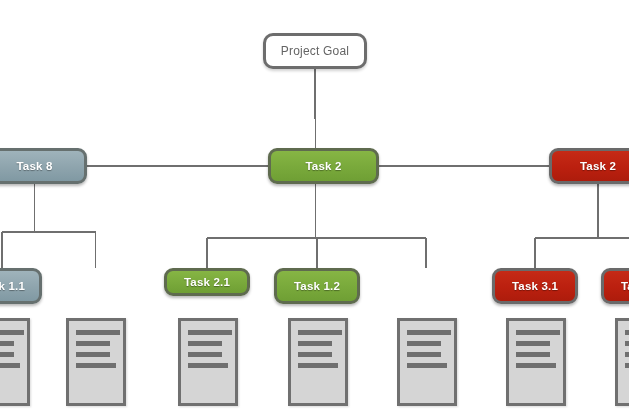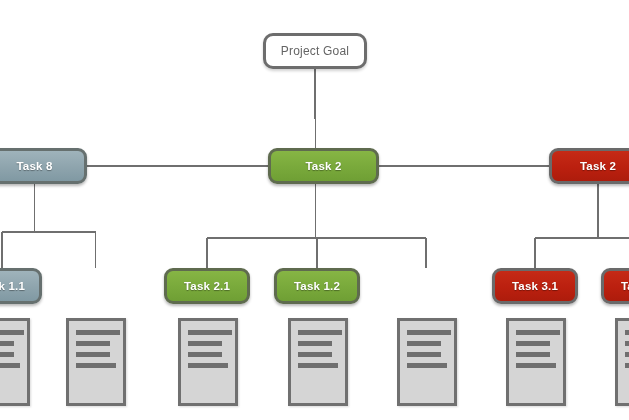--- a/index.html
+++ b/index.html
@@ -108,21 +108,21 @@
     </div>
     <div class="node green" style="left: 268px; top: 148px; width: 111px; height: 36px;">
       <span>Task 2</span>
     </div>
     <div class="node red" style="left: 549px; top: 148px; width: 98px; height: 36px;">
       <span>Task 2</span>
     </div>
     <div class="node slate" style="left: -38px; top: 268px; width: 80px; height: 36px;">
       <span>Task 1.1</span>
     </div>
-    <div class="node green" style="left: 164px; top: 268px; width: 86px; height: 36px;">
+    <div class="node green" style="left: 164px; top: 268px; width: 86px; height: 28px;">
       <span>Task 2.1</span>
     </div>
     <div class="node green" style="left: 274px; top: 268px; width: 86px; height: 36px;">
       <span>Task 1.2</span>
     </div>
     <div class="node red" style="left: 492px; top: 268px; width: 86px; height: 36px; align-items: center;">
       <span>Task 3.1</span>
     </div>
     <div class="node red" style="left: 601px; top: 268px; width: 86px; height: 36px;">
       <span>Task 3.2</span>

